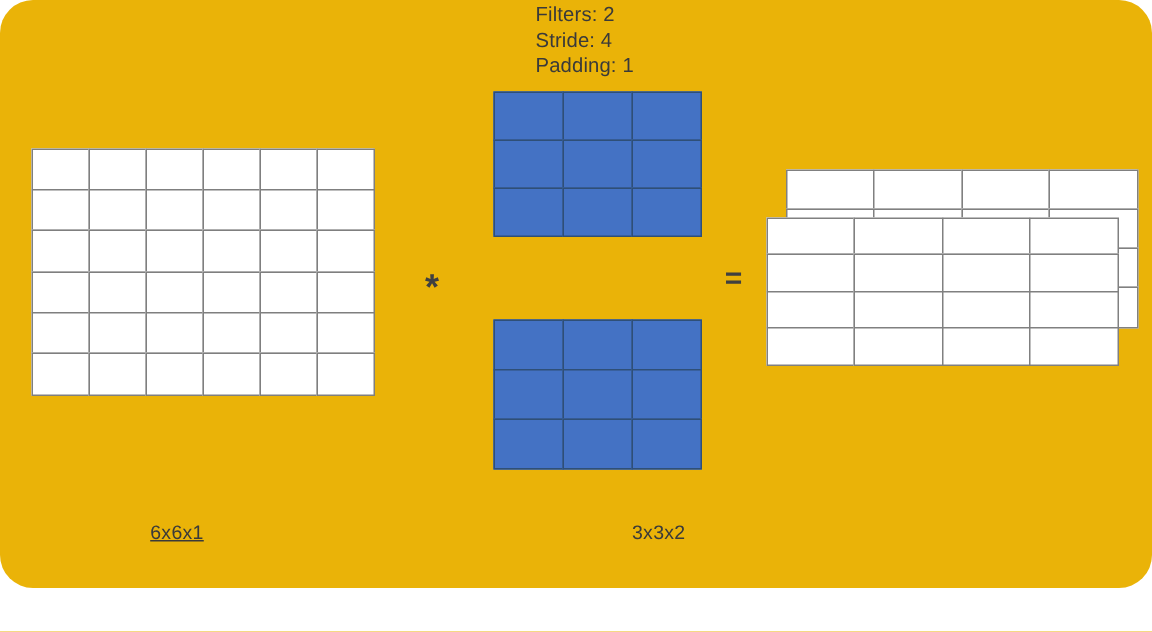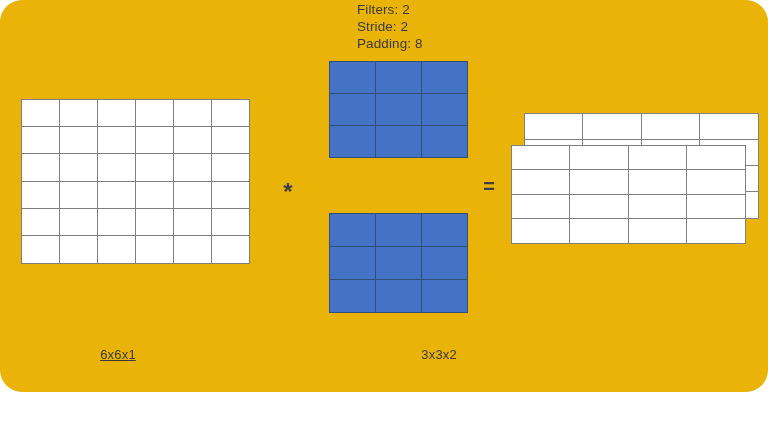--- a/index.html
+++ b/index.html
@@ -110,22 +110,22 @@
   #caption-filter { left: 337px; top: 347px; width: 120px; text-align: right; }
   #caption-output { left: 578px; top: 347px; width: 120px; }
 </style>
 </head>
 <body>
 
 <div id="canvas">
 
   <div class="hyperparams">
     <div>Filters: 2</div>
-    <div>Stride: 2</div>
-    <div>Padding: 8</div>
+    <div>Stride: 4</div>
+    <div>Padding: 1</div>
   </div>
 
   <div class="grid" id="input-grid">
       <div class="cell"></div>
       <div class="cell"></div>
       <div class="cell"></div>
       <div class="cell"></div>
       <div class="cell"></div>
       <div class="cell"></div>
       <div class="cell"></div>

